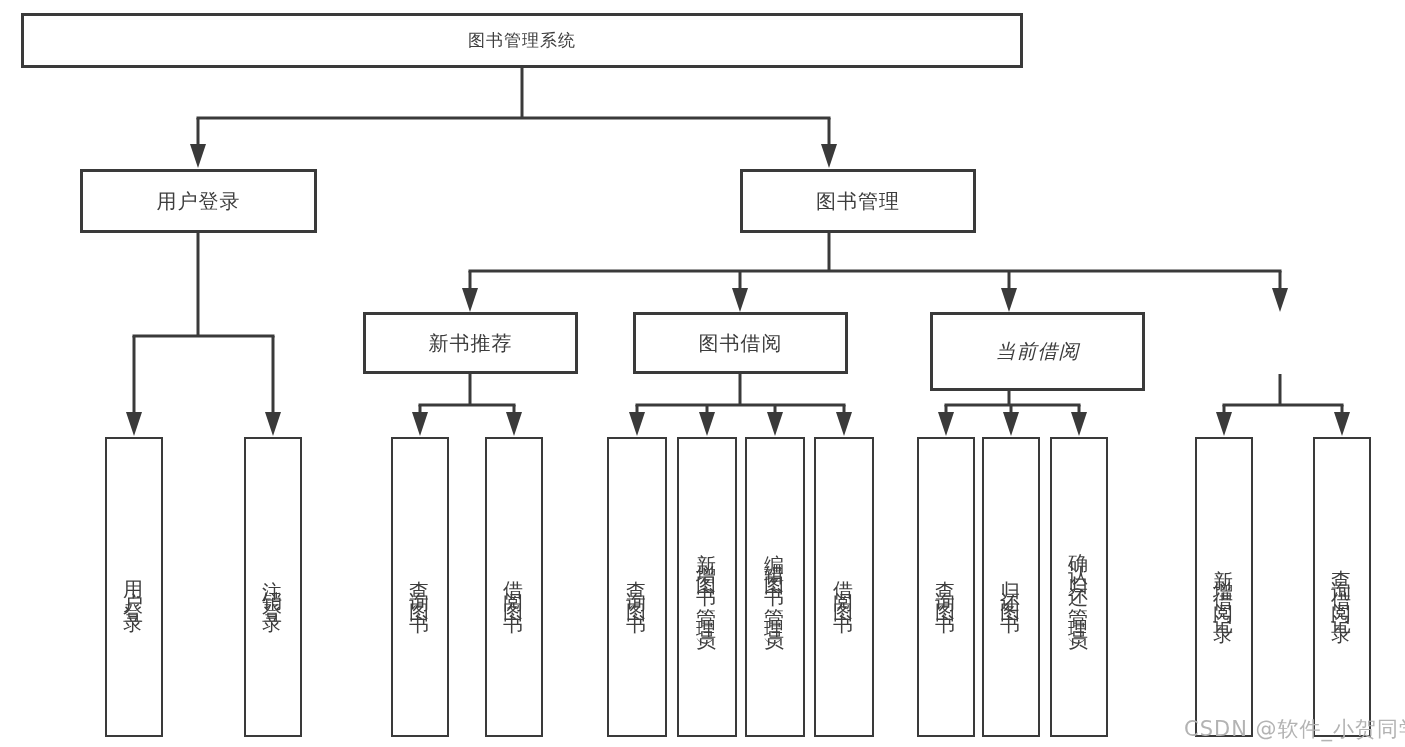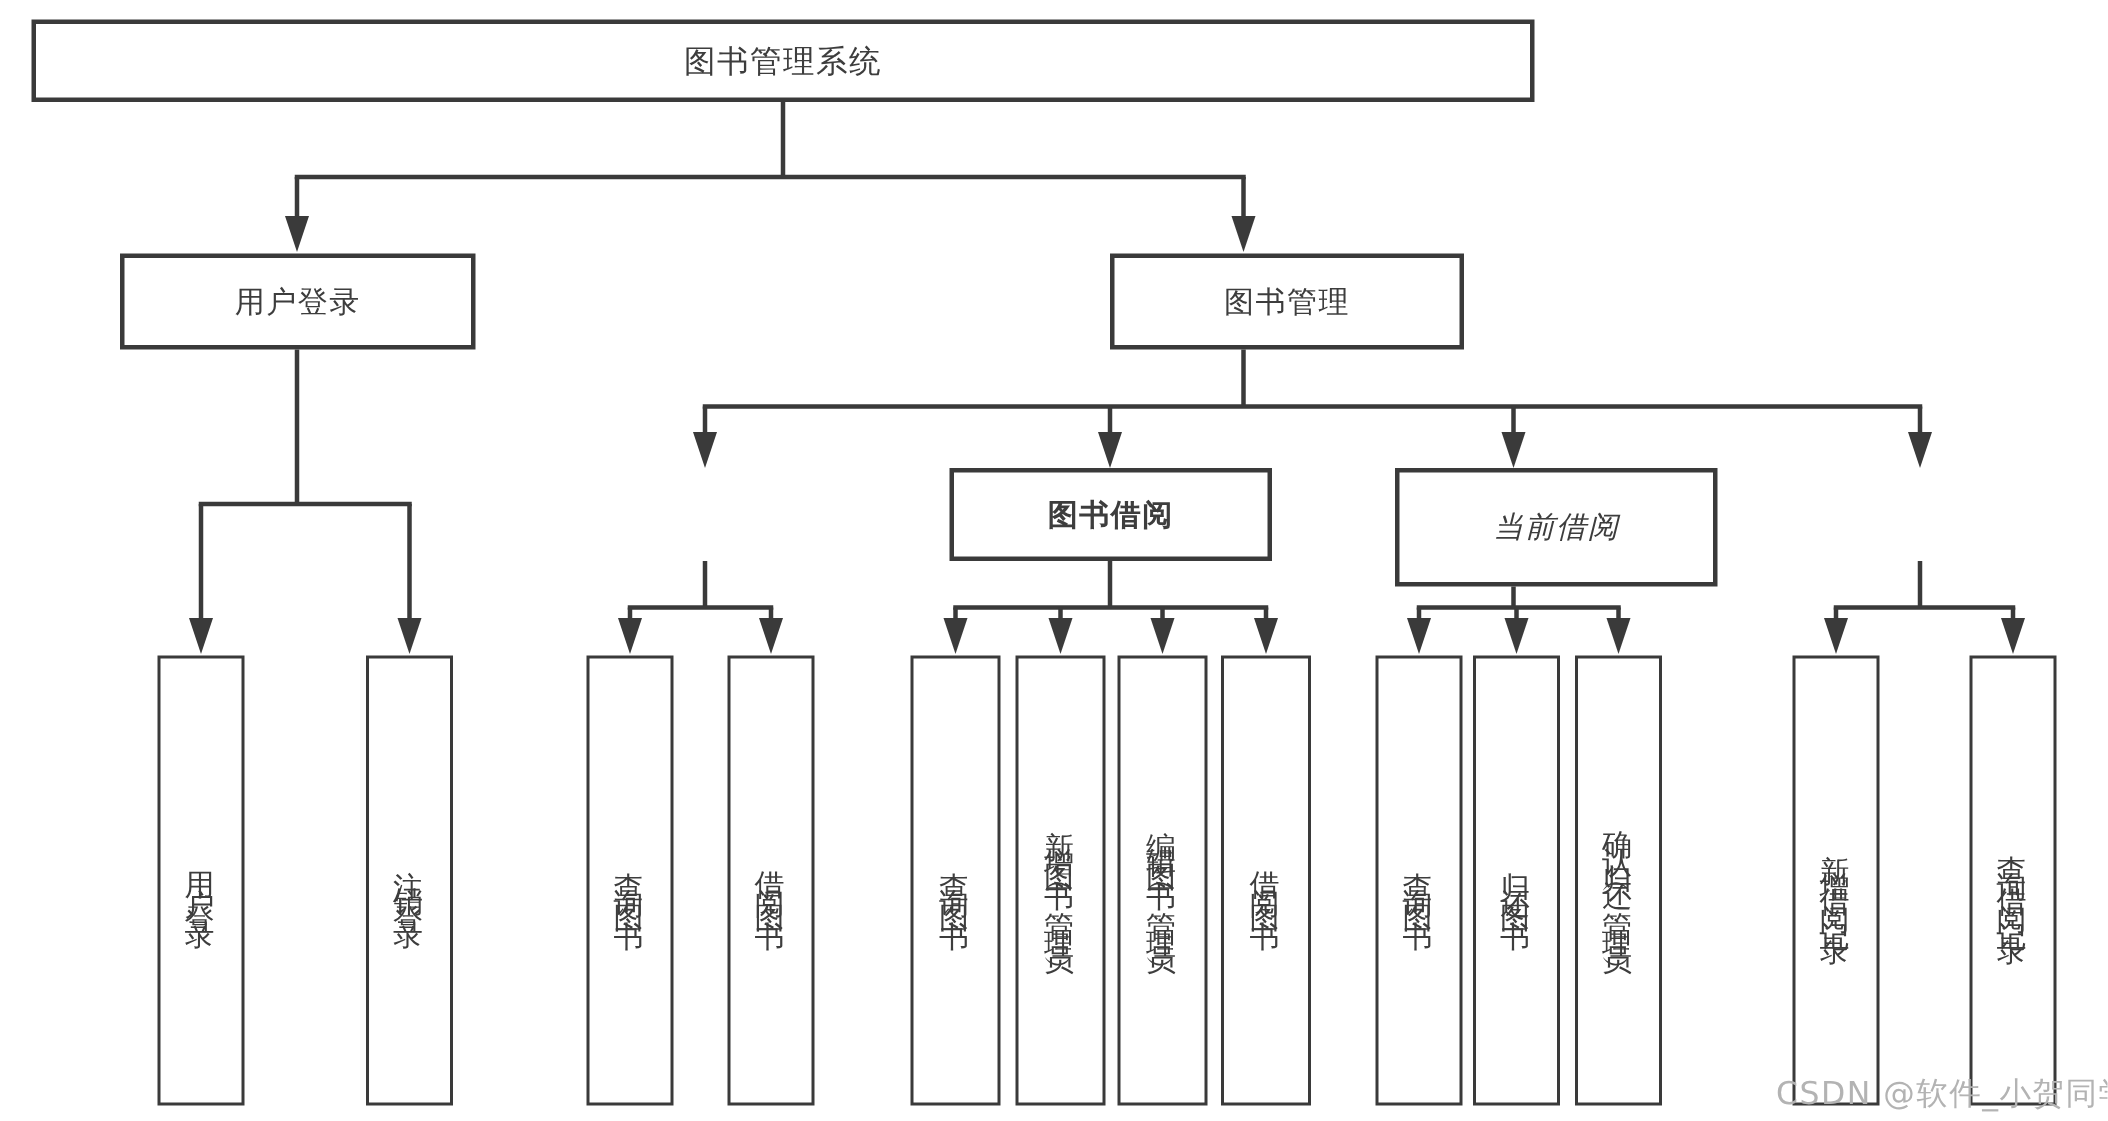--- a/index.html
+++ b/index.html
@@ -42,21 +42,21 @@
     display: flex;
     align-items: center;
     justify-content: center;
     z-index: 2;
   }
   .h-node {
     font-size: 20px;
     letter-spacing: 1px;
   }
   .root-node {
-    font-size: 21px;
+    font-size: 17px;
   }
   .v-node {
     border-width: 2.5px;
   }
   .v-node .v-label {
     writing-mode: vertical-rl;
     text-orientation: mixed;
     font-size: 20px;
     letter-spacing: 11px;
     white-space: nowrap;
@@ -138,21 +138,22 @@
     <polygon points="1216,412 1232,412 1224,436"></polygon>
     <line x1="1342" y1="405" x2="1342" y2="416"></line>
     <polygon points="1334,412 1350,412 1342,436"></polygon>
   </svg>
 
   <div class="node h-node root-node" style="left:21px; top:13px; width:1002px; height:55px;">图书管理系统</div>
 
   <div class="node h-node" style="left:80px; top:169px; width:237px; height:64px;">用户登录</div>
   <div class="node h-node" style="left:711px; top:169px; width:236px; height:64px;margin-left:29px;">图书管理</div>
 
-  <div class="node h-node" style="left:633px; top:312px; width:215px; height:62px;font-weight:bold;">图书借阅</div>
+  <div class="node h-node" style="left:363px; top:312px; width:215px; height:62px;">新书推荐</div>
+  <div class="node h-node" style="left:633px; top:312px; width:215px; height:62px;">图书借阅</div>
   <div class="node h-node" style="left:930px; top:312px; width:215px; height:79px;font-style:italic;">当前借阅</div>
 
   <div class="node v-node" style="left:105px; top:437px; width:58px; height:300px;">
     <span class="v-label">用户登录</span>
   </div>
   <div class="node v-node" style="left:244px; top:437px; width:58px; height:300px;">
     <span class="v-label">注销登录</span>
   </div>
 
   <div class="node v-node" style="left:391px; top:437px; width:58px; height:300px;">

